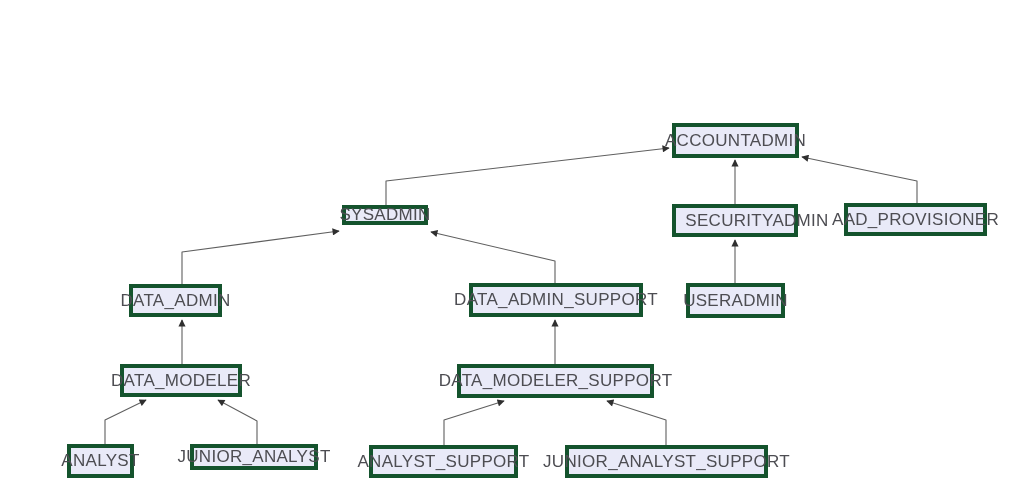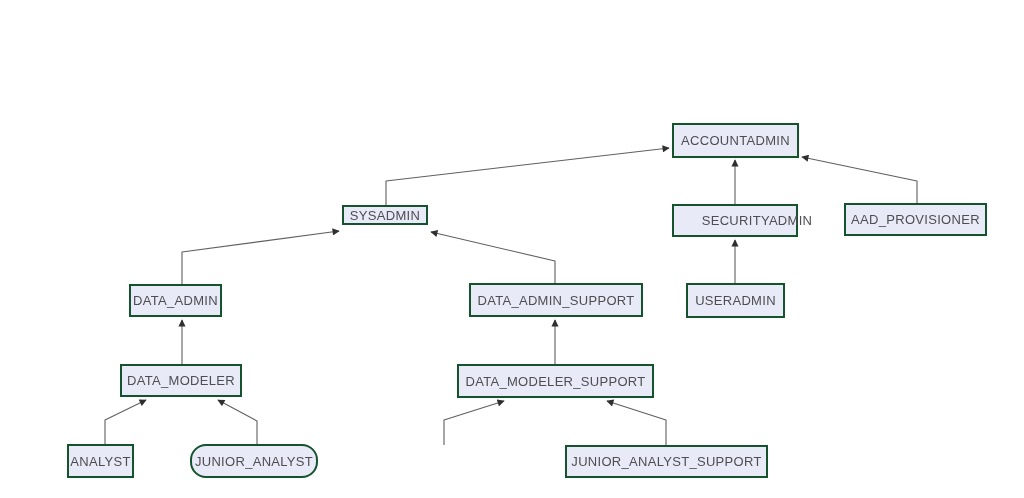--- a/index.html
+++ b/index.html
@@ -25,26 +25,26 @@
   .edge {
     fill: none;
     stroke: #5f5f5f;
     stroke-width: 1.1;
     stroke-linejoin: round;
   }
   .node {
     position: absolute;
     box-sizing: border-box;
     background: #e9eaf8;
-    border: 2px solid #14532d;
+    border: 4px solid #14532d;
     display: flex;
     align-items: center;
     justify-content: center;
     color: #4d4d52;
-    font-size: 13px;
+    font-size: 17px;
     letter-spacing: 0.3px;
     white-space: nowrap;
   }
 </style>
 </head>
 <body>
 
 <div class="canvas">
 
   <svg class="edge-layer" width="1024" height="498" viewBox="0 0 1024 498" xmlns="http://www.w3.org/2000/svg">
@@ -81,18 +81,19 @@
   <div class="node" style="left:469px; top:283px; width:174px; height:34px;">DATA_ADMIN_SUPPORT</div>
 
   <div class="node" style="left:686px; top:283px; width:99px; height:35px;">USERADMIN</div>
 
   <div class="node" style="left:120px; top:364px; width:122px; height:33px;">DATA_MODELER</div>
 
   <div class="node" style="left:457px; top:364px; width:197px; height:34px;">DATA_MODELER_SUPPORT</div>
 
   <div class="node" style="left:67px; top:444px; width:67px; height:34px;">ANALYST</div>
 
-  <div class="node" style="left:190px; top:444px; width:128px; height:34px;border-radius:16px;">JUNIOR_ANALYST</div>
+  <div class="node" style="left:190px; top:444px; width:128px; height:26px;">JUNIOR_ANALYST</div>
 
+  <div class="node" style="left:369px; top:445px; width:149px; height:33px;">ANALYST_SUPPORT</div>
 
   <div class="node" style="left:565px; top:445px; width:203px; height:33px;">JUNIOR_ANALYST_SUPPORT</div>
 
 </div>
 
 </body></html>

